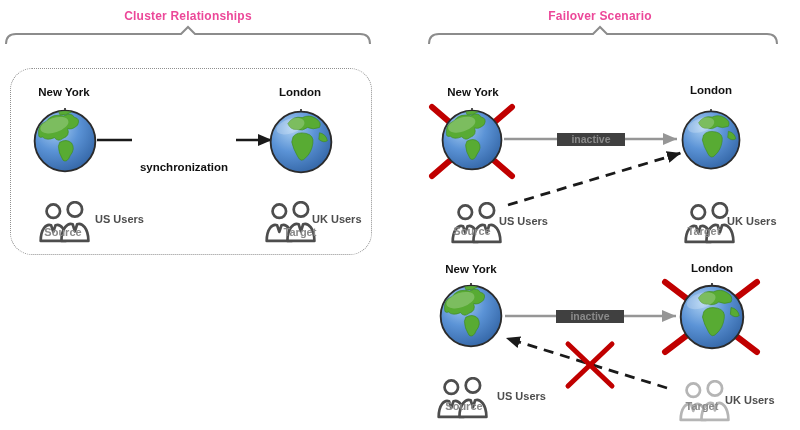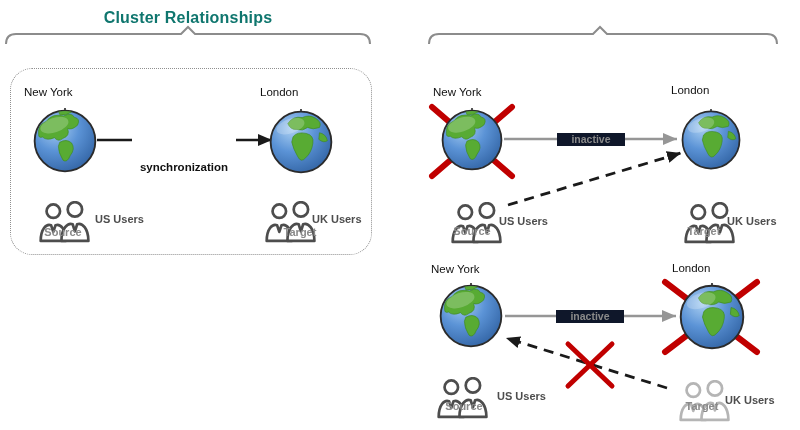--- a/index.html
+++ b/index.html
@@ -2,30 +2,30 @@
 <html style="--error-red: #c00000; --active-black: #1a1a1a; --inactive-gray: #969696; --muted-label: #8a8a8a; --users-dark: #4d4d4d; --users-light: #b5b5b5; --globe-ocean: #3d6fb4; --globe-land: #58ab33;"><head>
 <meta charset="utf-8">
 <style>
   html,body{margin:0;padding:0;background:#fff;}
   .canvas{
     position:relative;width:800px;height:430px;background:#fff;overflow:hidden;
     font-family:"Liberation Sans", sans-serif;
   }
   .abs{position:absolute;}
   .section-title{
-    font-size:16px;font-weight:700;color:#0f766e;text-align:center;
+    font-size:12px;font-weight:700;color:#ec4899;text-align:center;
     letter-spacing:.2px;z-index:3;
   }
-  .city-label{font-size:11.5px;font-weight:400;color:#111;z-index:3;}
+  .city-label{font-size:11.5px;font-weight:700;color:#111;text-align:center;z-index:3;}
   .role-label{font-size:11px;font-weight:700;color:var(--muted-label,#8a8a8a);text-align:center;z-index:3;margin-top:48px;}
   .users-label{font-size:11px;font-weight:700;color:var(--users-dark,#4d4d4d);z-index:3;text-align:right;}
   .link-label{font-size:11.5px;font-weight:600;color:#111;text-align:center;z-index:3;margin-top:29px;}
   .link-label-gray{
     font-size:10.5px;font-weight:700;color:var(--muted-label,#8a8a8a);
-    text-align:center;background:#0f172a;z-index:3;line-height:13px;
+    text-align:center;background:#404040;z-index:3;line-height:13px;
   }
   .dotted-box{
     border:1.6px dotted #8f8f8f;border-radius:22px;background:#fff;z-index:0;
   }
   .overlay{z-index:1;}
   .globe{z-index:2;}
   .users-icon{color:var(--users-dark,#4d4d4d);z-index:2;}
   .users-icon.users-light{color:var(--users-light,#b5b5b5);}
   .brace{fill:none;stroke:#8c8c8c;stroke-width:2;}
   .blackline{stroke:var(--active-black,#1a1a1a);stroke-width:2.6;}
@@ -80,20 +80,21 @@
         <circle cx="41" cy="9" r="8"></circle>
         <path d="M26,44 C26,30 33,23.5 38.5,25.5 L41,33.5 L43.5,25.5 C49,23.5 56,30 56,44 Z"></path>
       </g>
     </symbol>
   </defs>
 </svg>
 
 <div class="canvas">
 
   <div class="abs section-title" style="left:88px;top:9px;width:200px">Cluster Relationships</div>
+  <div class="abs section-title" style="left:500px;top:9px;width:200px">Failover Scenario</div>
 
   <div class="abs dotted-box" style="left:10px;top:68px;width:360px;height:185px"></div>
 
   <svg class="abs overlay" style="left:0;top:0" width="800" height="430" viewBox="0 0 800 430">
     <defs>
       <marker id="ahBlack" markerUnits="userSpaceOnUse" markerWidth="15" markerHeight="13" refX="14" refY="6" orient="auto">
         <path class="ah-black" d="M0,0 L14,6 L0,12 Z"></path>
       </marker>
       <marker id="ahGray" markerUnits="userSpaceOnUse" markerWidth="15" markerHeight="13" refX="14" refY="6" orient="auto">
         <path class="ah-gray" d="M0,0 L14,6 L0,12 Z"></path>

